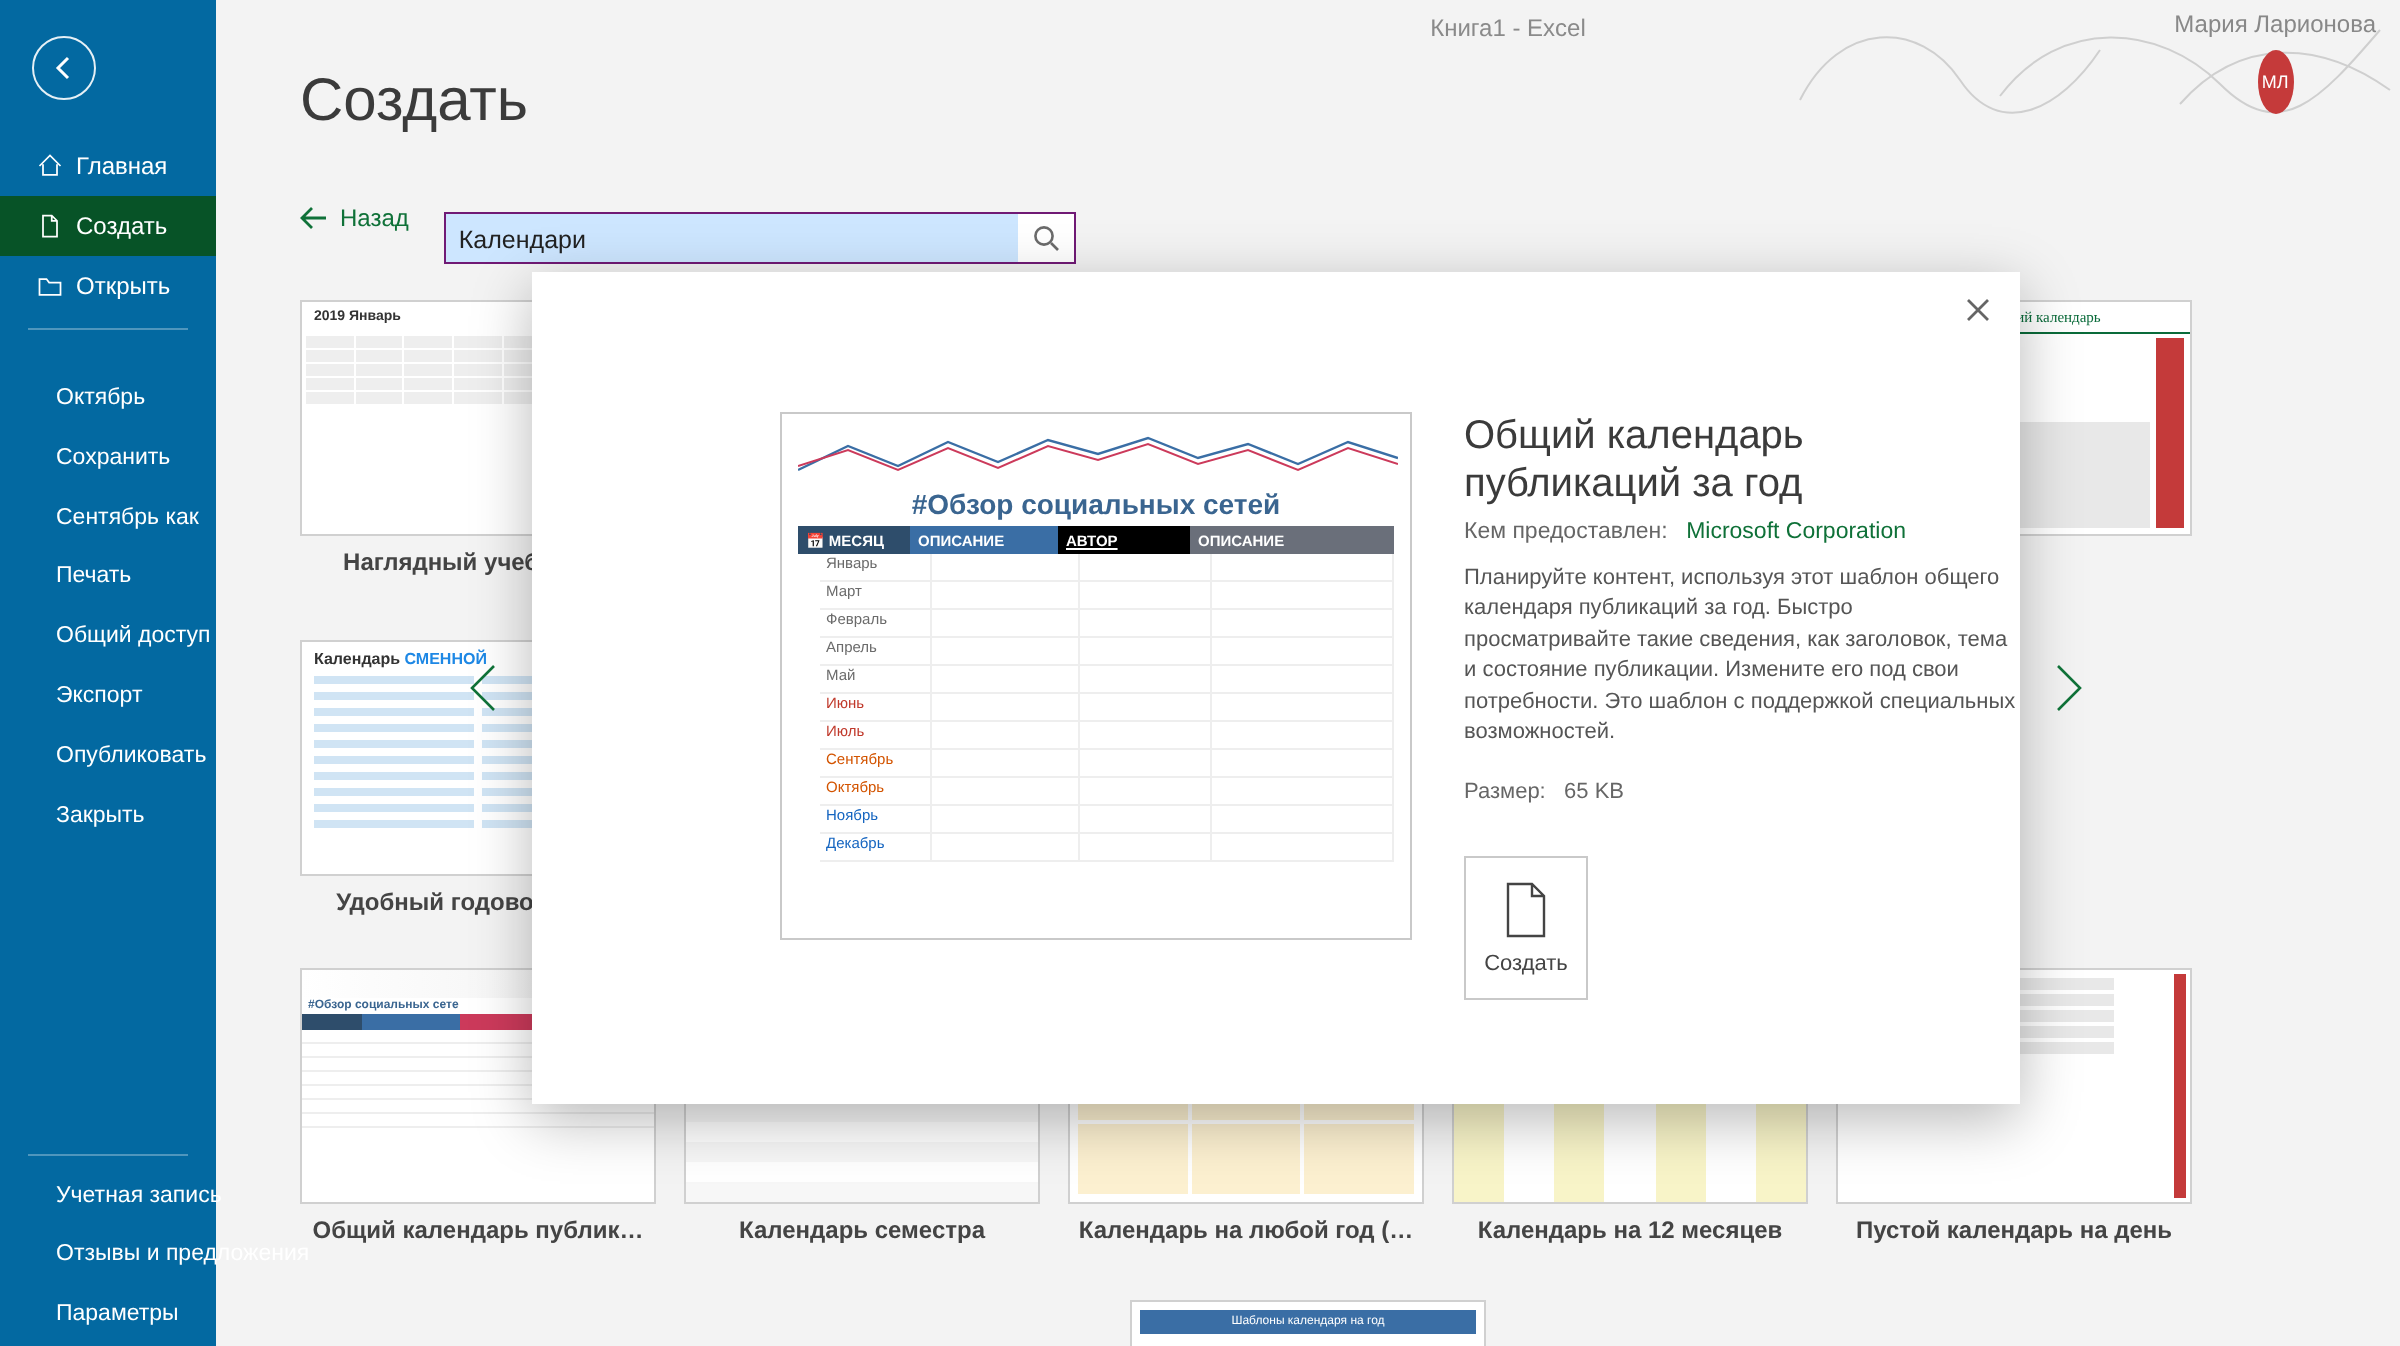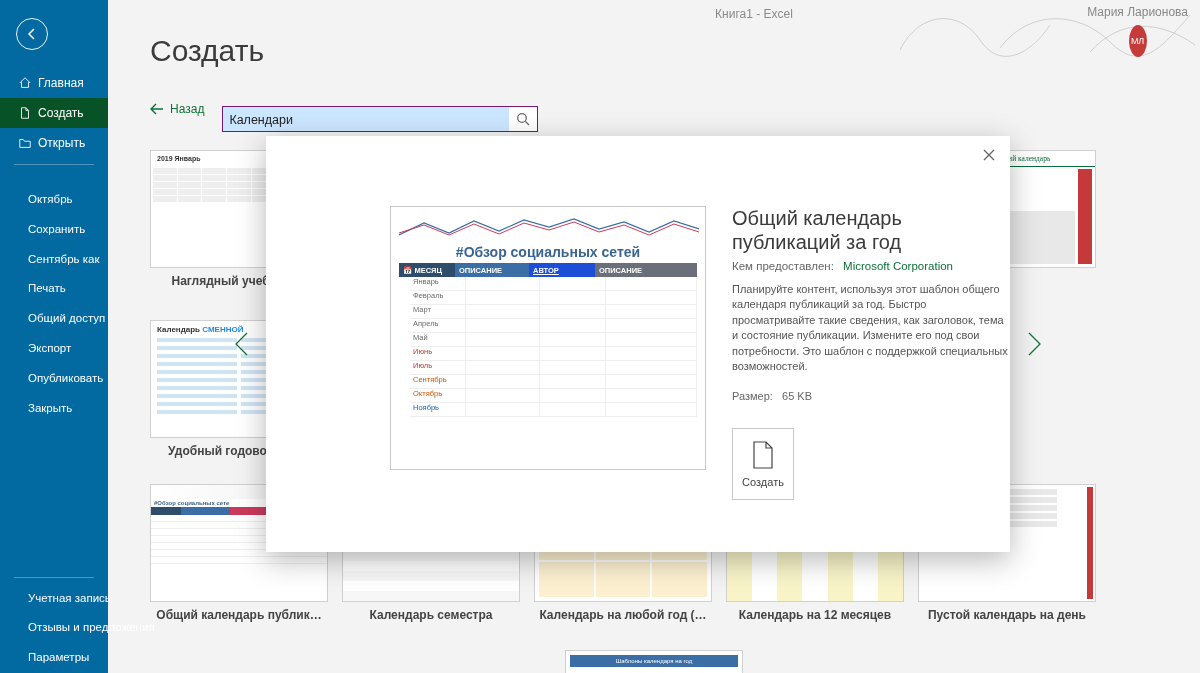--- a/index.html
+++ b/index.html
@@ -431,43 +431,43 @@
       <div class="chartstrip">
         <svg width="300" height="26" viewBox="0 0 300 26">
           <polyline points="0,20 25,8 50,18 75,6 100,16 125,5 150,12 175,4 200,14 225,7 250,17 275,6 300,14" fill="none" stroke="#3a6ea5" stroke-width="1.2"></polyline>
           <polyline points="0,18 25,10 50,20 75,9 100,19 125,8 150,15 175,7 200,17 225,10 250,20 275,9 300,17" fill="none" stroke="#cc3a5b" stroke-width="1"></polyline>
         </svg>
       </div>
       <div class="hashtag-title">#Обзор социальных сетей</div>
       <div class="cols" id="preview-cols">
           <div style="background: rgb(46, 77, 107);">📅 МЕСЯЦ</div>
           <div style="background: rgb(58, 110, 165);">ОПИСАНИЕ</div>
-          <div style="background: #1d4ed8; text-decoration: underline;">АВТОР</div>
+          <div style="background: #000000; text-decoration: underline;">АВТОР</div>
           <div style="background: rgb(106, 111, 122);">ОПИСАНИЕ</div>
         </div>
       <div id="preview-months" style="flex:1;overflow:hidden">
           <div class="month-row">
             <div class="m" style="color: rgb(107, 107, 107);">Январь</div>
             <div></div>
             <div></div>
             <div></div>
           </div>
           <div class="month-row">
+            <div class="m" style="color: rgb(107, 107, 107);">Март</div>
+            <div></div>
+            <div></div>
+            <div></div>
+          </div>
+          <div class="month-row">
             <div class="m" style="color: rgb(107, 107, 107);">Февраль</div>
             <div></div>
             <div></div>
             <div></div>
           </div>
           <div class="month-row">
-            <div class="m" style="color: rgb(107, 107, 107);">Март</div>
-            <div></div>
-            <div></div>
-            <div></div>
-          </div>
-          <div class="month-row">
             <div class="m" style="color: rgb(107, 107, 107);">Апрель</div>
             <div></div>
             <div></div>
             <div></div>
           </div>
           <div class="month-row">
             <div class="m" style="color: rgb(107, 107, 107);">Май</div>
             <div></div>
             <div></div>
             <div></div>
@@ -491,20 +491,26 @@
             <div></div>
           </div>
           <div class="month-row">
             <div class="m" style="color: rgb(211, 84, 0);">Октябрь</div>
             <div></div>
             <div></div>
             <div></div>
           </div>
           <div class="month-row">
             <div class="m" style="color: rgb(21, 101, 192);">Ноябрь</div>
+            <div></div>
+            <div></div>
+            <div></div>
+          </div>
+          <div class="month-row">
+            <div class="m" style="color: rgb(21, 101, 192);">Декабрь</div>
             <div></div>
             <div></div>
             <div></div>
           </div>
         </div>
     </div>
 
     <div class="detail">
       <h2>Общий календарь публикаций за год</h2>
       <div class="by">

